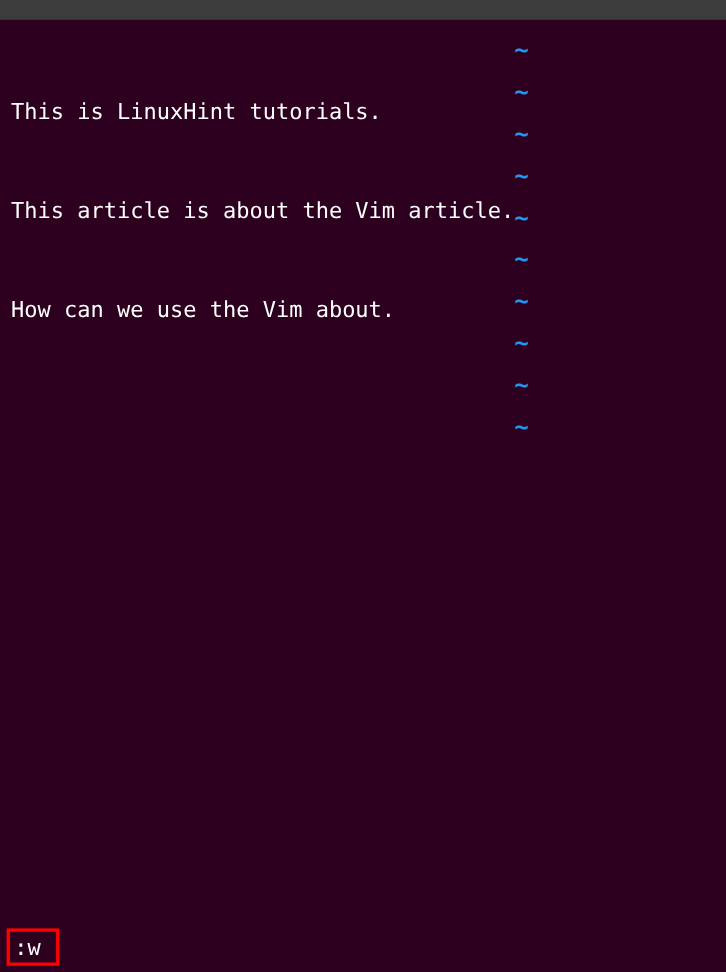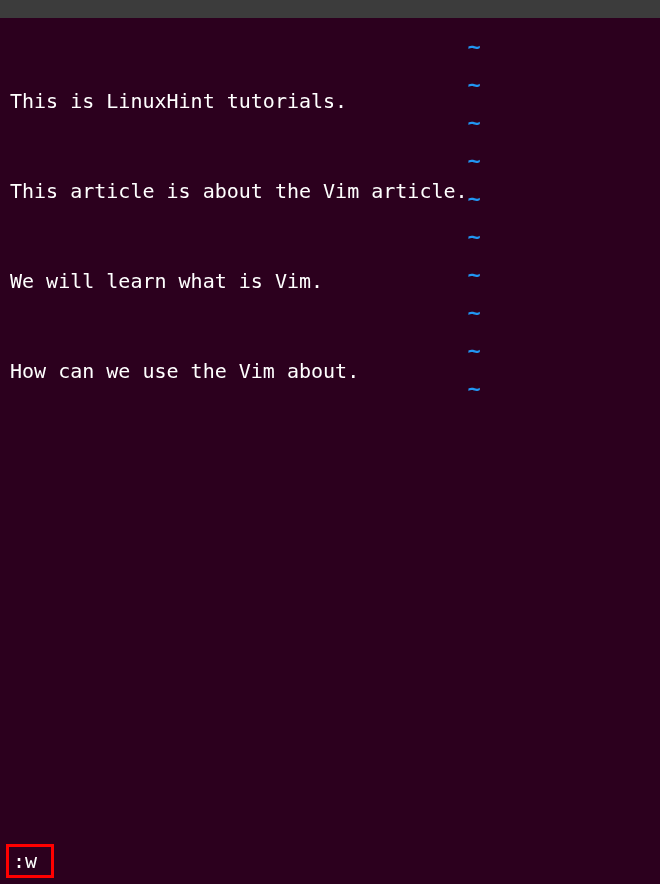--- a/index.html
+++ b/index.html
@@ -58,21 +58,20 @@
   </style>
 </head>
 <body>
 
 <div class="title-bar"></div>
 
 <div class="editor-area">
   <div class="buffer-text">
     <div>This is LinuxHint tutorials.</div>
     <div>This article is about the Vim article.</div>
-    <div>We will learn what is Vim.</div>
     <div>How can we use the Vim about.</div>
   </div>
   <div class="tildes" id="tildes">
       <div class="tilde">~</div>
       <div class="tilde">~</div>
       <div class="tilde">~</div>
       <div class="tilde">~</div>
       <div class="tilde">~</div>
       <div class="tilde">~</div>
       <div class="tilde">~</div>

